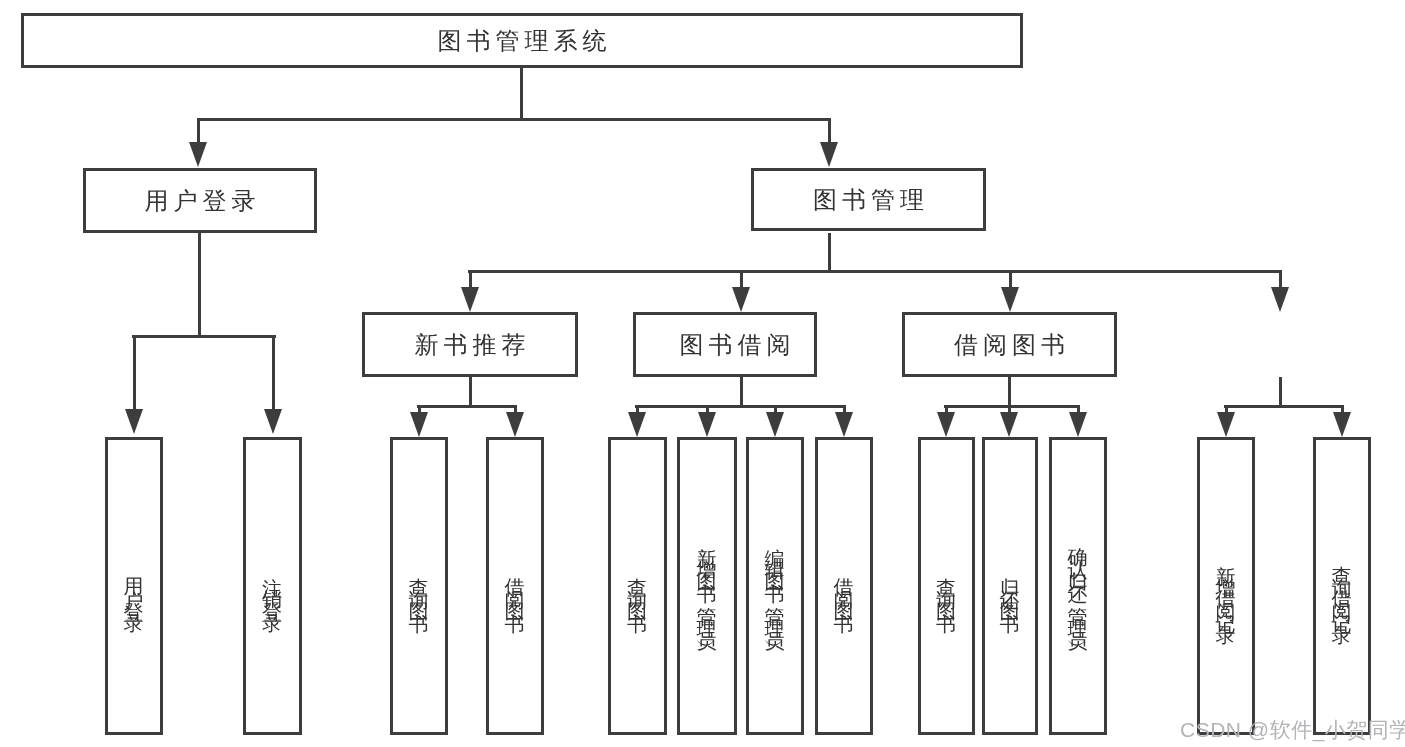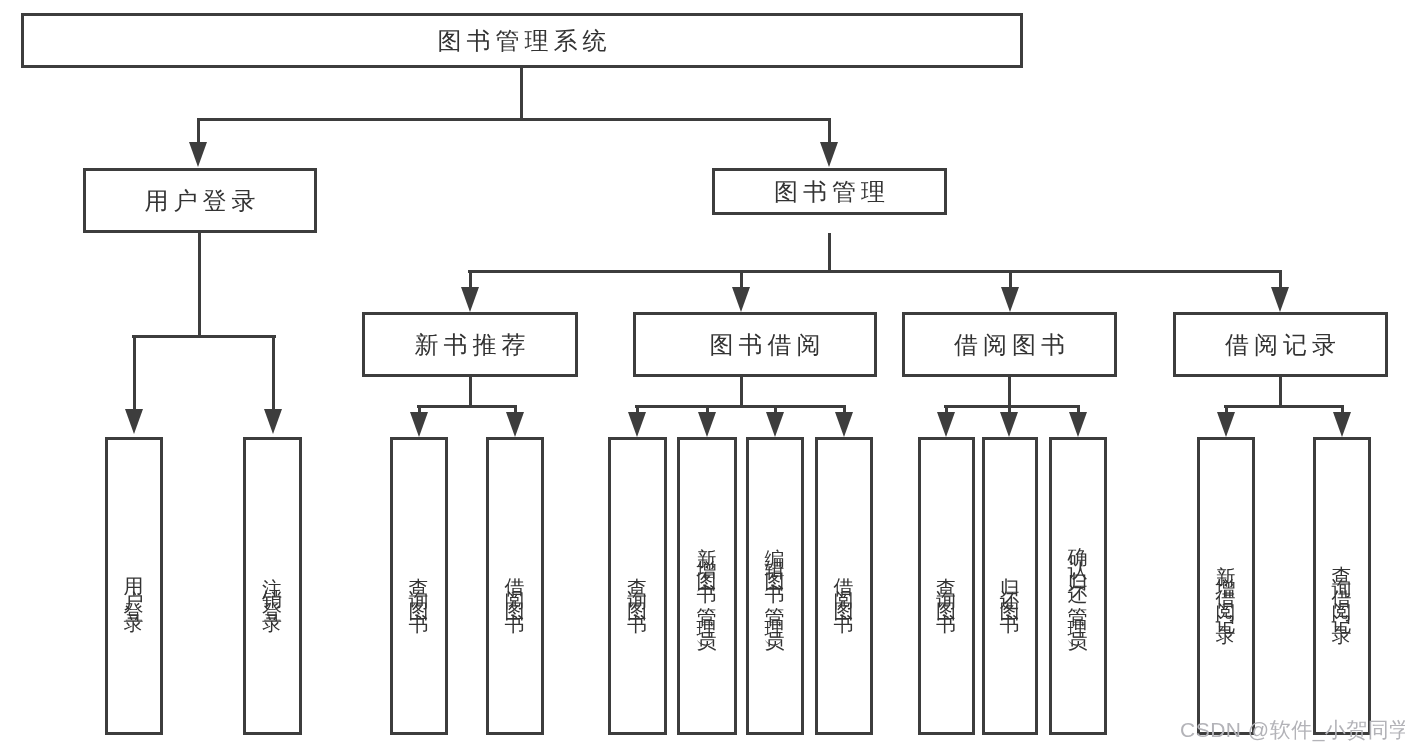--- a/index.html
+++ b/index.html
@@ -81,44 +81,43 @@
   <div class="box" style="left:21px; top:13px; width:1002px; height:55px;">图书管理系统</div>
 
   <div class="vline" style="left:520px; top:68px; height:50px;"></div>
   <div class="hline" style="left:197px; top:118px; width:634px;"></div>
   <div class="stem" style="left:197px; top:121px; height:21px;"></div>
   <div class="arrow-head" style="left:189px; top:142px;"></div>
   <div class="stem" style="left:828px; top:121px; height:21px;"></div>
   <div class="arrow-head" style="left:820px; top:142px;"></div>
 
   <div class="box" style="left:83px; top:168px; width:234px; height:65px;">用户登录</div>
-  <div class="box" style="left:712px; top:168px; width:235px; height:47px;font-family:Liberation Mono, monospace;">图书管理</div>
+  <div class="box" style="left:751px; top:168px; width:235px; height:63px;font-family:Liberation Mono, monospace;">图书管理</div>
 
   <div class="vline" style="left:198px; top:233px; height:104px;"></div>
   <div class="hline" style="left:132px; top:335px; width:144px;"></div>
   <div class="stem" style="left:133px; top:338px; height:72px;"></div>
   <div class="arrow-head" style="left:125px; top:409px;"></div>
   <div class="stem" style="left:272px; top:338px; height:72px;"></div>
   <div class="arrow-head" style="left:264px; top:409px;"></div>
 
   <div class="vline" style="left:828px; top:233px; height:37px;"></div>
   <div class="hline" style="left:468px; top:270px; width:814px;"></div>
   <div class="stem" style="left:469px; top:273px; height:16px;"></div>
   <div class="arrow-head" style="left:461px; top:287px;"></div>
   <div class="stem" style="left:740px; top:273px; height:16px;"></div>
   <div class="arrow-head" style="left:732px; top:287px;"></div>
   <div class="stem" style="left:1009px; top:273px; height:16px;"></div>
   <div class="arrow-head" style="left:1001px; top:287px;"></div>
   <div class="stem" style="left:1279px; top:273px; height:16px;"></div>
   <div class="arrow-head" style="left:1271px; top:287px;"></div>
 
   <div class="box" style="left:362px; top:312px; width:216px; height:65px;">新书推荐</div>
-  <div class="box" style="left:633px; top:312px; width:244px; height:65px;padding-left:20px;">图书借阅</div>
+  <div class="box" style="left:633px; top:312px; width:184px; height:65px;padding-left:20px;">图书借阅</div>
   <div class="box" style="left:902px; top:312px; width:215px; height:65px;">借阅图书</div>
-  <div class="box" style="left:1173px; top:312px; width:215px; height:65px;">借阅记录</div>
 
   <div class="vline" style="left:469px; top:377px; height:30px;"></div>
   <div class="hline" style="left:417px; top:405px; width:100px;"></div>
   <div class="stem" style="left:418px; top:406px; height:8px;"></div>
   <div class="arrow-head" style="left:410px; top:412px;"></div>
   <div class="stem" style="left:514px; top:406px; height:8px;"></div>
   <div class="arrow-head" style="left:506px; top:412px;"></div>
 
   <div class="vline" style="left:740px; top:377px; height:30px;"></div>
   <div class="hline" style="left:635px; top:405px; width:211px;"></div>

